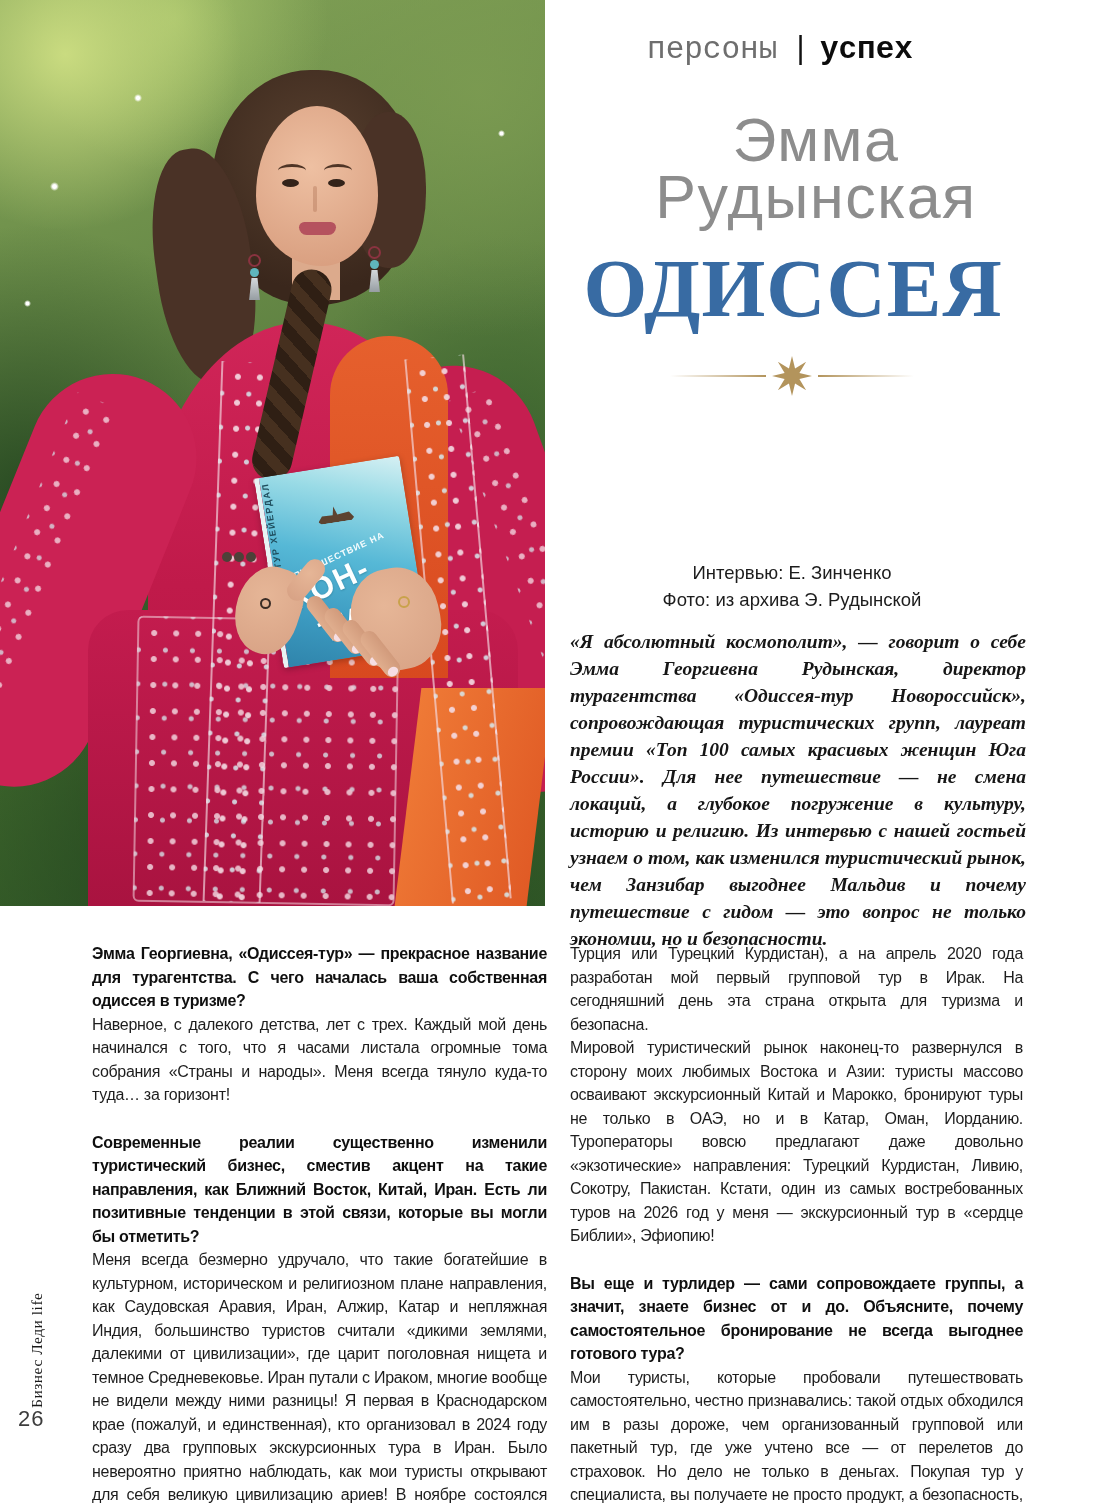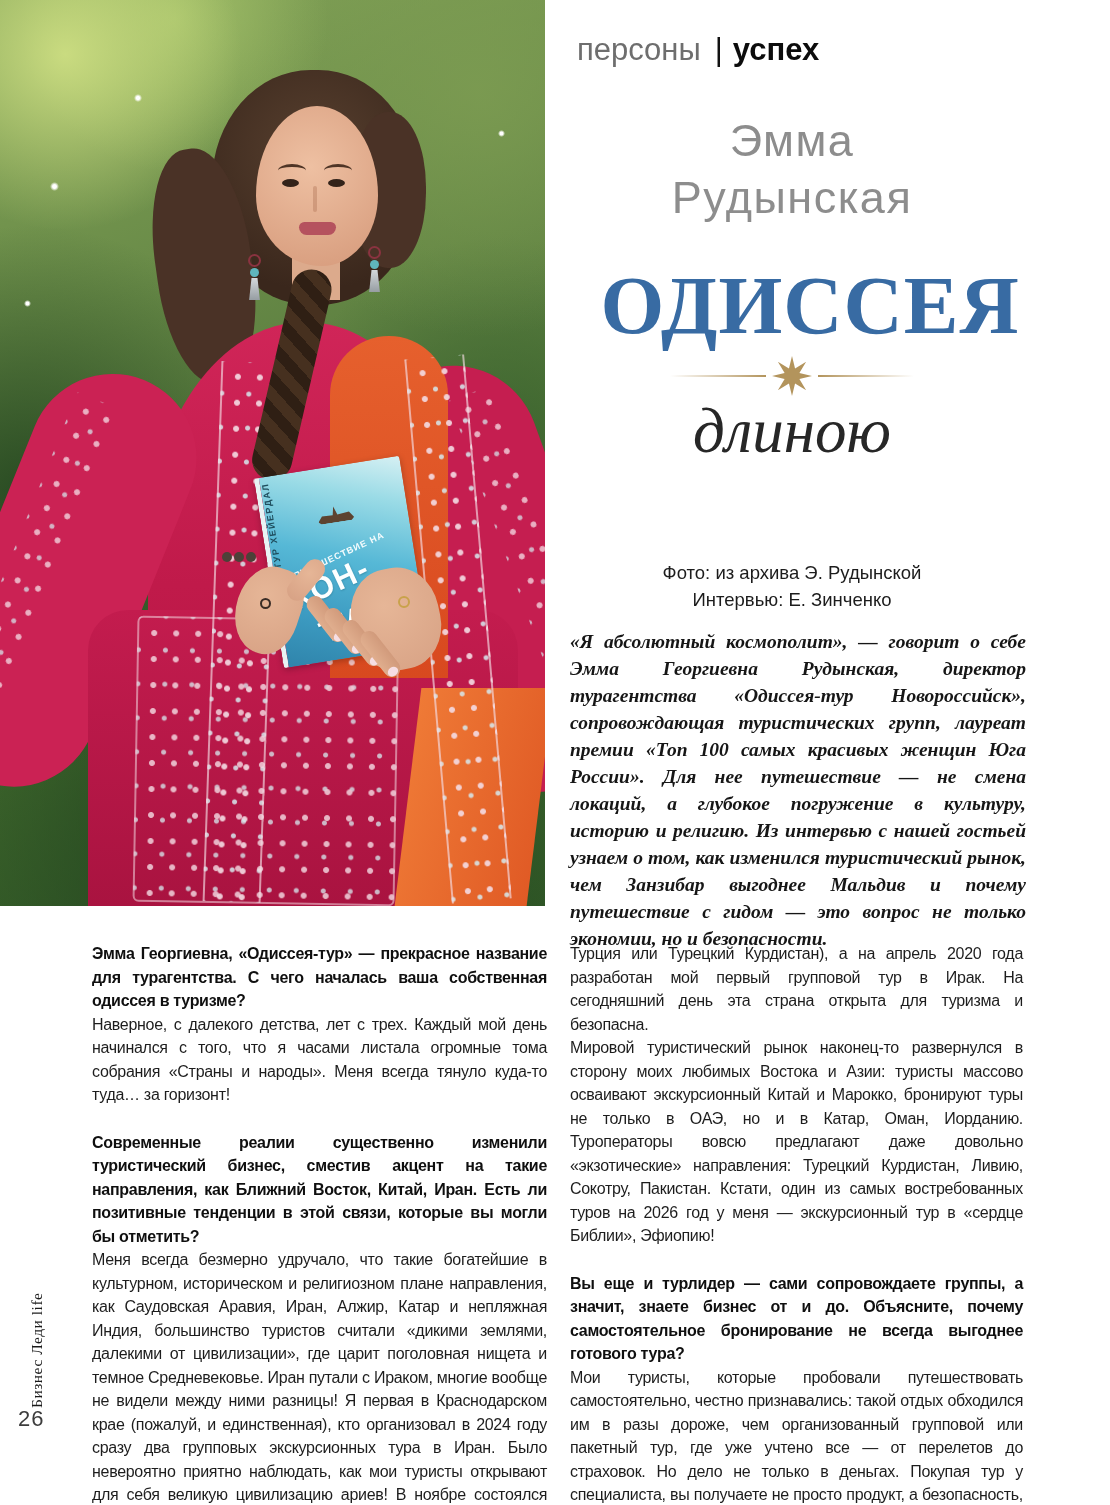--- a/index.html
+++ b/index.html
@@ -87,29 +87,29 @@
   .hand.h-r{left:352px;top:568px;width:88px;height:102px;border-radius:45%;transform:rotate(-12deg);}
   .finger{position:absolute;width:17px;height:54px;border-radius:9px;z-index:8;
     background:linear-gradient(90deg,#e0ae8e,#d19a7b);transform:rotate(-38deg);}
   .finger .nail{position:absolute;left:2px;bottom:1px;width:11px;height:9px;border-radius:50%;background:#f6dee3;}
   .beads{position:absolute;left:222px;top:552px;z-index:8;display:flex;gap:2px;}
   .beads span{width:10px;height:10px;border-radius:50%;background:#4c4138;display:block;}
   .ringg{position:absolute;left:398px;top:596px;width:8px;height:8px;border:2px solid #c9a24b;border-radius:50%;z-index:9;}
   .ringd{position:absolute;left:260px;top:598px;width:7px;height:7px;border:2px solid #3a2d26;border-radius:50%;z-index:9;}
 
   
-  .section-label{position:absolute;left:577px;top:32px;width:464px;text-align:left;
-    font-family:Liberation Sans, sans-serif;font-size:31px;}
+  .section-label{position:absolute;left:548px;top:32px;width:464px;text-align:center;
+    font-family:Liberation Mono, monospace;font-size:31px;}
   .section-label .lft{color:#6e6e6e;}
   .section-label .div{color:#111;margin:0 10px 0 14px;font-weight:400;}
   .section-label .rgt{color:#0c0c0c;font-weight:700;}
-  .byline-name{position:absolute;left:560px;top:112px;width:464px;text-align:center;
-    font-family:"Liberation Sans",sans-serif;font-size:45px;line-height:57px;
+  .byline-name{position:absolute;left:584px;top:112px;width:464px;text-align:center;
+    font-family:"Liberation Sans",sans-serif;font-size:61px;line-height:57px;
     color:var(--name-gray,#8d8d8d);letter-spacing:1.5px;}
-  .main-title{position:absolute;left:548px;top:246px;width:490px;margin:17px;text-align:center;
+  .main-title{position:absolute;left:548px;top:246px;width:490px;margin:0;text-align:center;
     font-family:"Liberation Serif",serif;font-weight:700;font-size:82px;line-height:86px;
     color:var(--title-blue,#386ba3);letter-spacing:1px;}
   .ornament{position:absolute;left:560px;top:356px;width:464px;display:flex;align-items:center;justify-content:center;gap:6px;}
   .orn-line{width:96px;height:2px;}
   .orn-line.ol-l{background:linear-gradient(to left,var(--ornament-gold,#b3945c),rgba(179,148,92,0));}
   .orn-line.ol-r{background:linear-gradient(to right,var(--ornament-gold,#b3945c),rgba(179,148,92,0));}
   .subtitle{position:absolute;left:560px;top:392px;width:464px;text-align:center;
     font-family:"Liberation Serif",serif;font-style:italic;font-size:63px;line-height:79px;color:#272727;}
   .subtitle .wide{word-spacing:16px;}
   .credits{position:absolute;left:560px;top:559px;width:464px;text-align:center;
@@ -233,26 +233,25 @@
 
   <div class="ornament">
     <div class="orn-line ol-l"></div>
     <svg width="40" height="40" viewBox="0 0 40 40">
       <polygon fill="var(--ornament-gold, #b3945c)" points="20,0 23.06,12.61 34.14,5.86 27.39,16.94 40,20 27.39,23.06 34.14,34.14 23.06,27.39 20,40 16.94,27.39 5.86,34.14 12.61,23.06 0,20 12.61,16.94 5.86,5.86 16.94,12.61"></polygon>
     </svg>
     <div class="orn-line ol-r"></div>
   </div>
 
   <div class="subtitle">
-    <div>длиною</div>
   </div>
 
   <div class="credits">
+    <div>Интервью: Е. Зинченко</div>
     <div>Фото: из архива Э. Рудынской</div>
-    <div>Интервью: Е. Зинченко</div>
   </div>
 
   <p class="intro">«Я абсолютный космополит», — говорит о себе Эмма Георгиевна Рудынская, директор турагентства «Одиссея-тур Новороссийск», сопровождающая туристических групп, лауреат премии «Топ 100 самых красивых женщин Юга России». Для нее путешествие — не смена локаций, а глубокое погружение в культуру, историю и религию. Из интервью с нашей гостьей узнаем о том, как изменился туристический рынок, чем Занзибар выгоднее Мальдив и почему путешествие с гидом — это вопрос не только экономии, но и безопасности.</p>
 
   <div class="col left">
       <p class="q">Эмма Георгиевна, «Одиссея-тур» — прекрасное название для турагентства. С чего началась ваша собственная одиссея в туризме?</p>
       <p class="a">Наверное, с далекого детства, лет с трех. Каждый мой день начинался с того, что я часами листала огромные тома собрания «Страны и народы». Меня всегда тянуло куда-то туда… за горизонт!</p>
       <p class="q gap">Современные реалии существенно изменили туристический бизнес, сместив акцент на такие направления, как Ближний Восток, Китай, Иран. Есть ли позитивные тенденции в этой связи, которые вы могли бы отметить?</p>
       <p class="a cut">Меня всегда безмерно удручало, что такие богатейшие в культурном, историческом и религиозном плане направления, как Саудовская Аравия, Иран, Алжир, Катар и непляжная Индия, большинство туристов считали «дикими землями, далекими от цивилизации», где царит поголовная нищета и темное Средневековье. Иран путали с Ираком, многие вообще не видели между ними разницы! Я первая в Краснодарском крае (пожалуй, и единственная), кто организовал в 2024 году сразу два групповых экскурсионных тура в Иран. Было невероятно приятно наблюдать, как мои туристы открывают для себя великую цивилизацию ариев! В ноябре состоялся мой первый тур в Месопотамию (восточная</p>
     </div>

